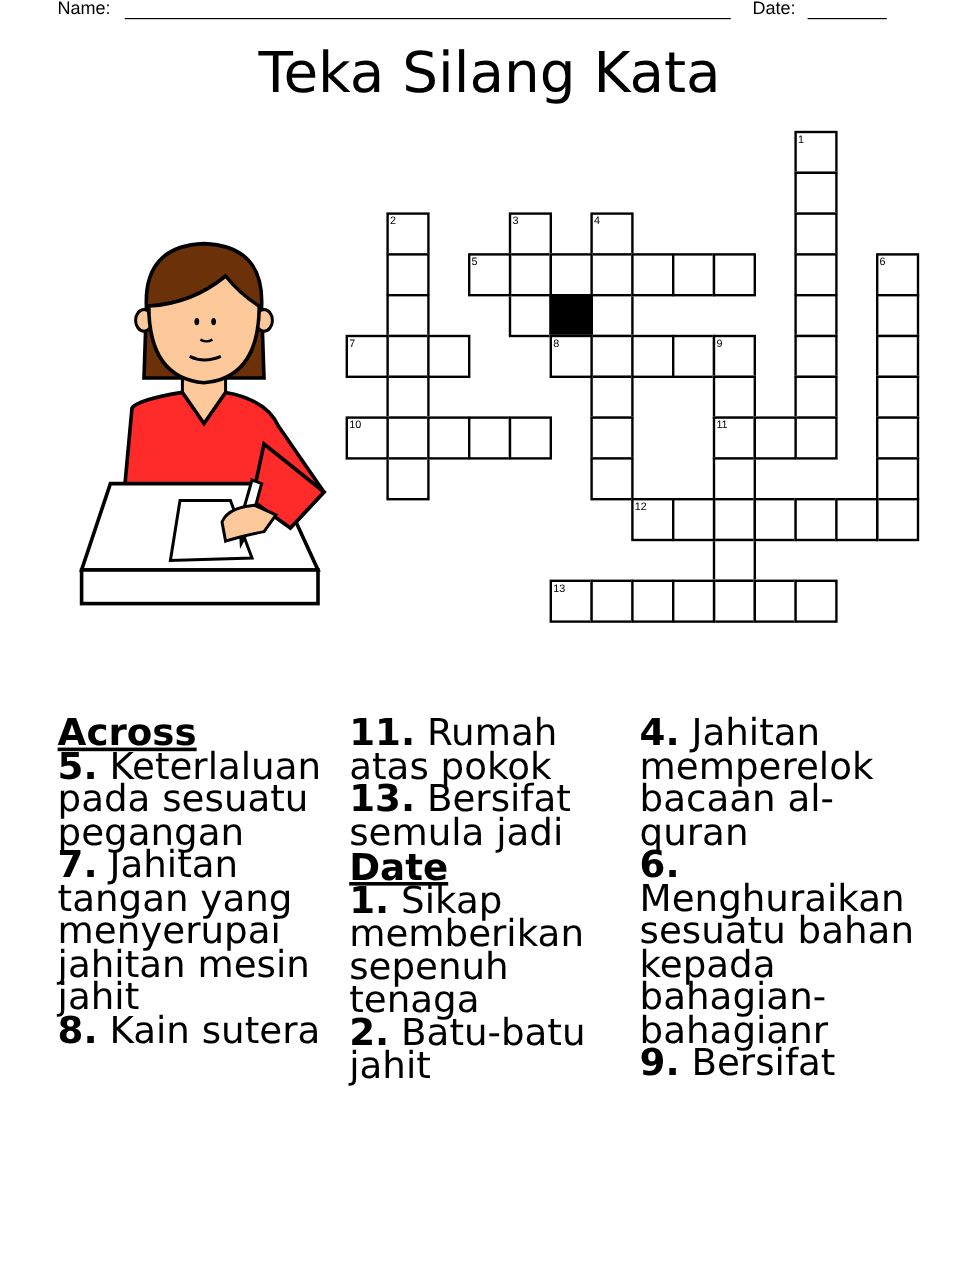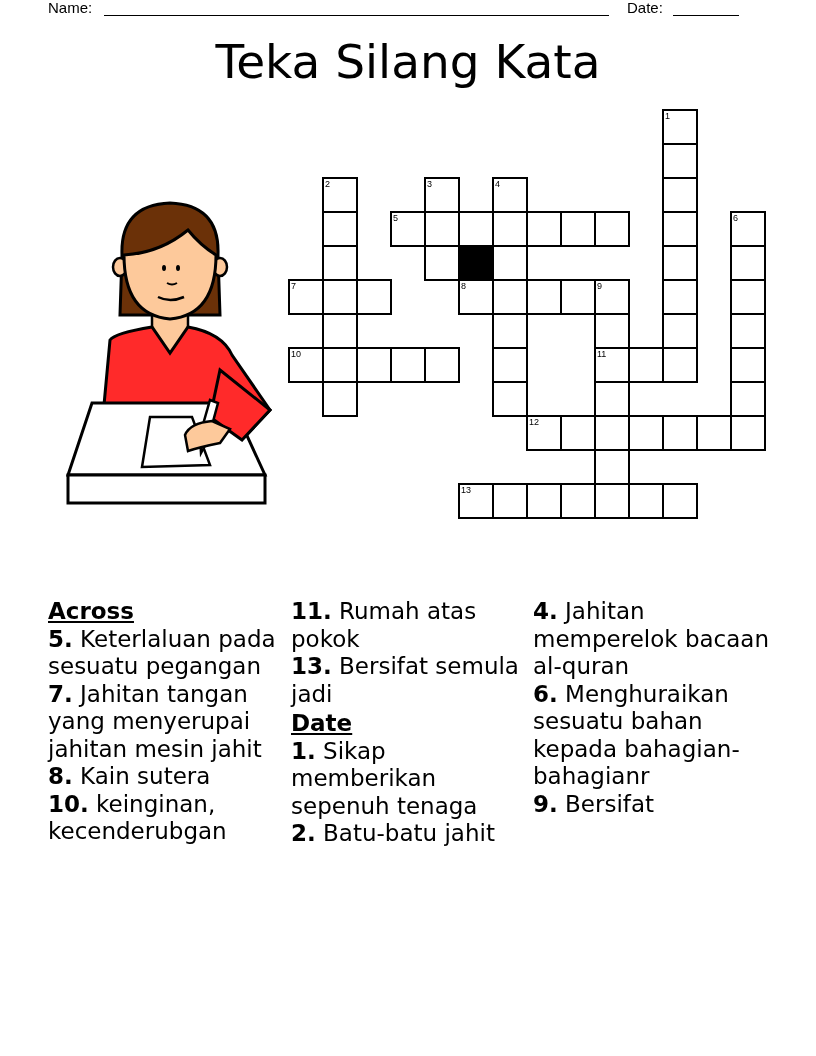--- a/index.html
+++ b/index.html
@@ -8,21 +8,21 @@
   .hdr .name-label { position:absolute; left:48px; top:-1px; }
   .hdr .name-line { position:absolute; left:104px; top:15px; width:505px; border-bottom:1px solid #000; }
   .hdr .date-label { position:absolute; left:627px; top:-1px; }
   .hdr .date-line { position:absolute; left:673px; top:15px; width:66px; border-bottom:1px solid #000; }
   .title { position:absolute; top:34px; left:0; width:816px; text-align:center; font-size:47px; font-family:"DejaVu Sans", sans-serif; letter-spacing:0px; }
   .illus { position:absolute; left:60px; top:195px; width:220px; height:320px; }
   .grid { position:absolute; left:289px; top:110px; width:480px; height:420px; }
   .cell { position:absolute; width:34px; height:34px; box-sizing:border-box; border:2px solid #000; background:#fff; margin-left:-1px; margin-top:-1px; width:36px; height:36px; }
   .cell.black { background:#000; }
   .cell .num { position:absolute; left:1px; top:1px; font-family:"Liberation Sans", sans-serif; font-size:9px; line-height:9px; }
-  .clues { position:absolute; top:598px; font-family:"DejaVu Sans", sans-serif; font-size:23px; line-height:27.5px; }
+  .clues { position:absolute; top:598px; font-family:"DejaVu Sans", sans-serif; font-size:31px; line-height:27.5px; }
   .col1 { left:48px; width:240px; }
   .col2 { left:291px; width:240px; }
   .col3 { left:533px; width:245px; }
   .clues .heading { font-weight:bold; text-decoration:underline; display:block; }
   .clues .clue { display:block; }
   .clues .clue b { font-weight:bold; }
   .clues .heading.down { margin-top:2px; }
 </style>
 </head>
 <body>
@@ -162,21 +162,20 @@
     <div class="cell" style="left: 272px; top: 374px;"></div>
     <div class="cell" style="left: 340px; top: 374px;"></div>
     <div class="cell" style="left: 374px; top: 374px;"></div>
   </div>
 
 <div class="clues col1">
   <span class="heading">Across</span>
   <span class="clue"><b>5.</b> <span>Keterlaluan pada sesuatu pegangan</span></span>
   <span class="clue"><b>7.</b> <span>Jahitan tangan yang menyerupai jahitan mesin jahit</span></span>
   <span class="clue"><b>8.</b> <span>Kain sutera</span></span>
-  <span class="clue"><b>10.</b> <span>keinginan, kecenderubgan</span></span>
 </div>
 
 <div class="clues col2">
   <span class="clue"><b>11.</b> <span>Rumah atas pokok</span></span>
   <span class="clue"><b>13.</b> <span>Bersifat semula jadi</span></span>
   <span class="heading down">Date</span>
   <span class="clue"><b>1.</b> <span>Sikap memberikan sepenuh tenaga</span></span>
   <span class="clue"><b>2.</b> <span>Batu-batu jahit</span></span>
 </div>
 

